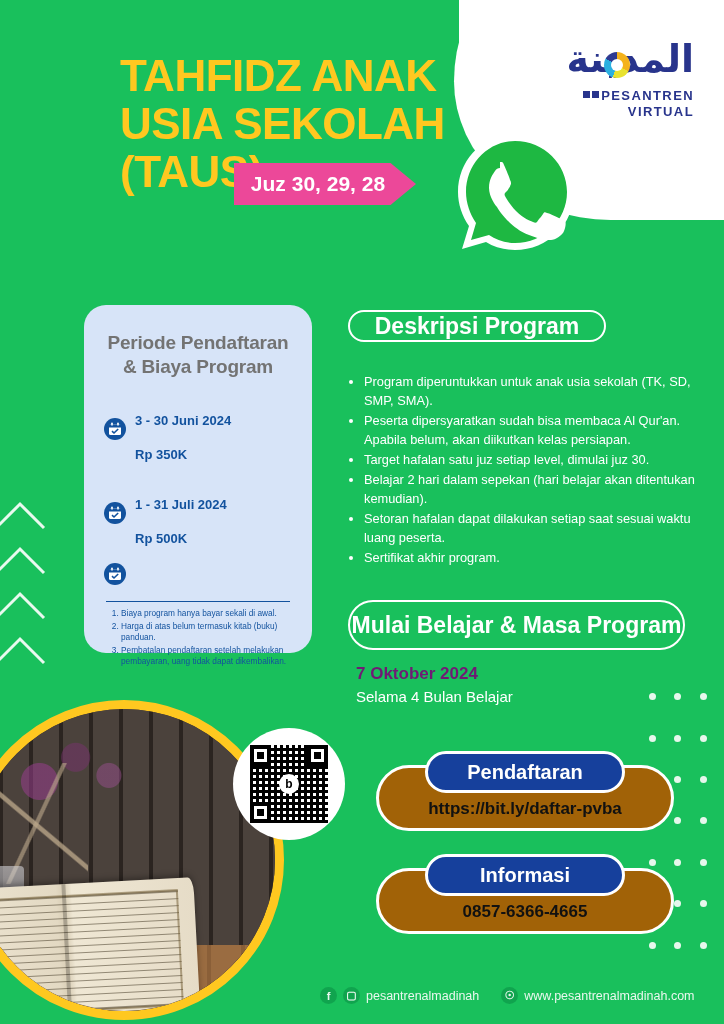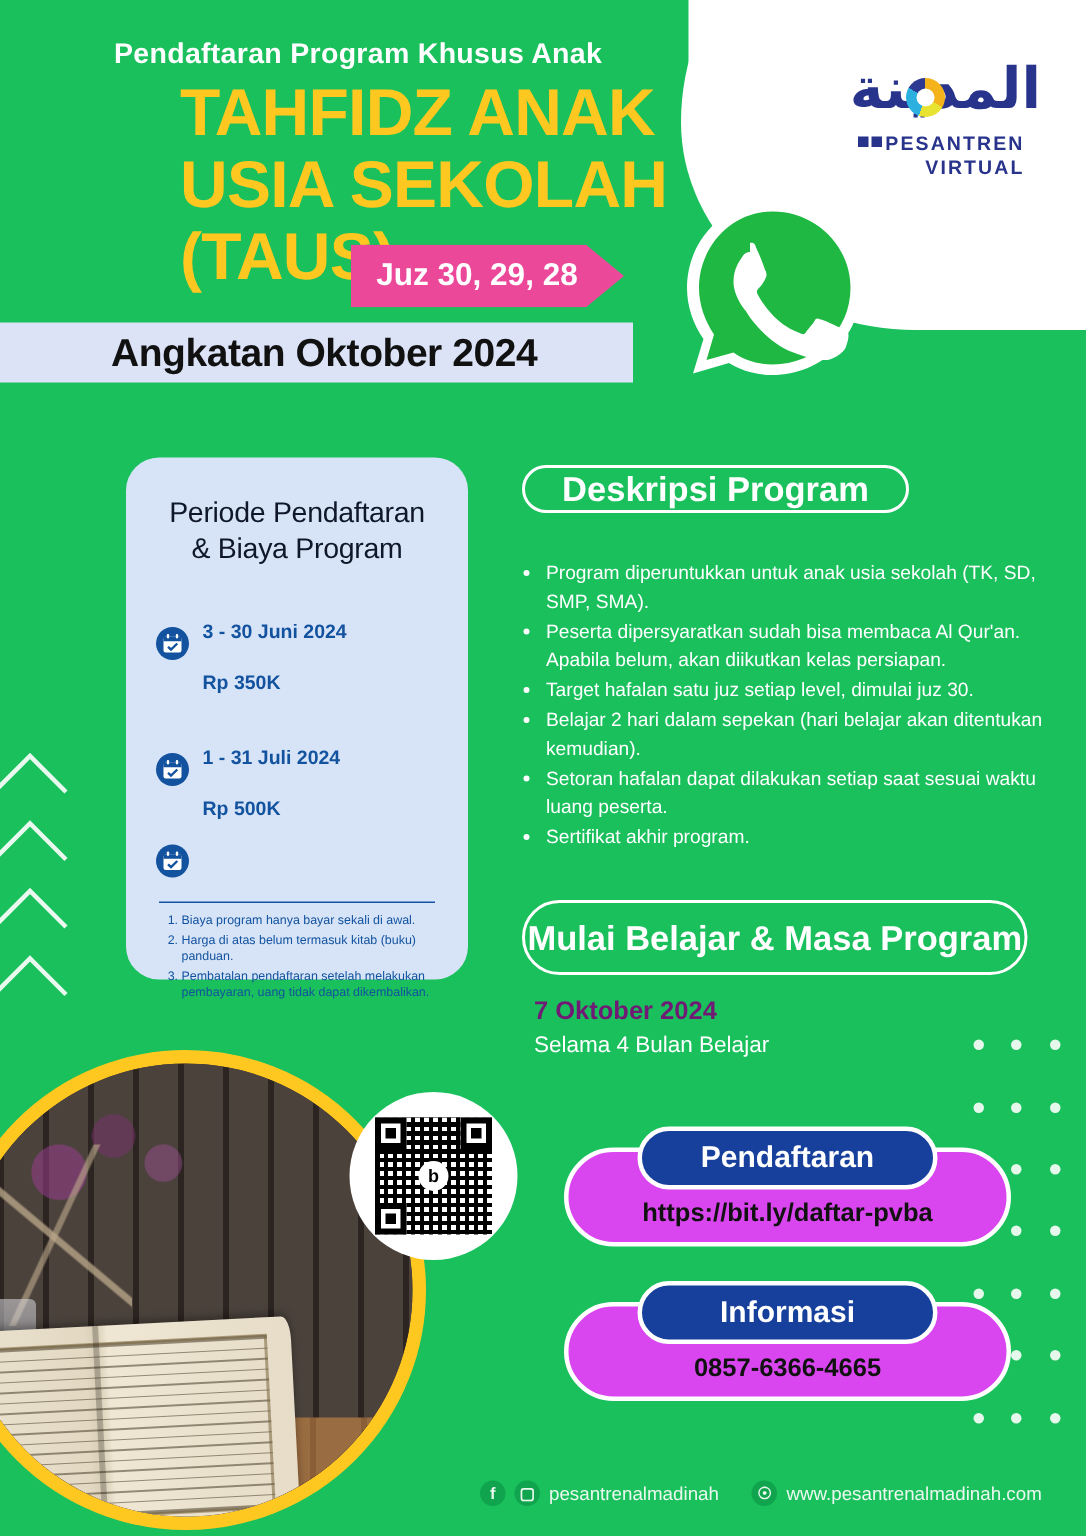--- a/index.html
+++ b/index.html
@@ -78,21 +78,21 @@
   .logo .ring{
     position:absolute;right:64px;top:14px;
     width:26px;height:26px;border-radius:50%;
     background:conic-gradient(#F4B21B 0deg 120deg,#E8E230 120deg 200deg,#2BB0E0 200deg 300deg,#2E3A91 300deg 360deg);
   }
   .logo .ring:after{
     content:"";position:absolute;left:7px;top:7px;
     width:12px;height:12px;border-radius:50%;background:#fff;
   }
   .logo .sub{
-    position:absolute;right:11px;top:50px;
+    position:absolute;right:0;top:50px;
     text-align:right;width:100%;
     font-size:13px;font-weight:bold;color:#28348C;
     letter-spacing:1.4px;line-height:16px;
   }
   .logo .sq{
     display:inline-block;width:7px;height:7px;background:#28348C;
     margin-right:2px;vertical-align:2px;
   }
 
   
@@ -108,22 +108,22 @@
   
   .card{
     position:absolute;left:84px;top:305px;
     width:228px;height:348px;
     background:#D7E4F8;
     border-radius:22px;
     padding:20px 16px 10px 16px;
   }
   .card h2{
     margin:6px 0 0 0;
-    font-size:19px;line-height:24px;font-weight:normal;
-    color:#0f172a;text-align:center;letter-spacing:-.2px;
+    font-size:19px;line-height:24px;font-weight:bold;
+    color:#737373;text-align:center;letter-spacing:-.2px;
     white-space:pre-line;
   }
   .period{
     display:flex;align-items:center;gap:9px;
     margin:16px 0 0 4px;
   }
   .cal{
     flex:0 0 auto;width:22px;height:22px;border-radius:50%;
     background:#12529E;position:relative;
   }
@@ -176,21 +176,21 @@
     grid-template-columns:repeat(3,1fr);
     grid-template-rows:repeat(7,1fr);
     align-items:center;justify-items:center;
   }
   .dots i{width:7px;height:7px;border-radius:50%;background:#E6F7EC;display:block;}
 
   
   .cta{position:absolute;}
   .cta .red{
     width:298px;height:66px;border-radius:34px;
-    background:#d946ef;border:3px solid #fff;
+    background:#a16207;border:3px solid #fff;
     display:flex;align-items:flex-end;justify-content:center;
     padding-bottom:9px;
     color:#111;font-size:17px;font-weight:bold;
   }
   .cta .blue{
     position:absolute;left:49px;top:-14px;
     width:200px;height:42px;border-radius:22px;
     background:#16409C;border:3px solid #fff;
     display:flex;align-items:center;justify-content:center;
     color:#fff;font-size:20px;font-weight:bold;
@@ -295,28 +295,24 @@
 
   <div class="logo">
     <div class="ar">المدينة</div>
     <div class="ring"></div>
     <div class="sub">
       <span class="sq"></span><span class="sq"></span><span>PESANTREN</span><br>
       <span>VIRTUAL</span>
     </div>
   </div>
 
-  <div class="kicker">Pendaftaran Program Khusus Anak</div>
   <div class="bigtitle">TAHFIDZ ANAK
 USIA SEKOLAH
 (TAUS)</div>
   <div class="juz-badge">Juz 30, 29, 28</div>
-  <div class="angkatan-bar">
-    <span>Angkatan Oktober 2024</span>
-  </div>
 
   <div class="wa">
     <svg width="130" height="136" viewBox="0 0 130 136">
       <path d="M63 6 C96 6 122 32 122 64 C122 96 96 122 63 122 C52 122 42 119 34 114 L10 121 L17 98 C10 88 6 76 6 64 C6 32 31 6 63 6 Z" fill="#ffffff"></path>
       <path d="M63 13 C92 13 115 36 115 64 C115 92 92 115 63 115 C53 115 44 112 37 107 L19 112 L24 95 C18 86 14 75 14 64 C14 36 36 13 63 13 Z" fill="#1EB842"></path>
       <path d="M48 40 c-2 0-4 1-5 3 c-2 3-6 8-6 17 c0 9 7 18 8 19 c1 2 13 21 32 28 c16 6 19 5 22 5 c4 0 12-5 13-9 c2-5 2-9 1-10 c-1-1-2-1-4-2 c-2-1-12-6-14-6 c-2-1-3-1-4 1 c-1 2-5 6-6 8 c-1 1-2 1-4 0 c-2-1-9-3-17-11 c-6-6-10-13-11-15 c-1-2 0-3 1-4 c1-1 2-2 3-4 c1-1 1-2 2-4 c0-1 0-3-1-4 c0-1-4-11-6-15 c-1-4-3-3-4-3 Z" fill="#ffffff"></path>
     </svg>
   </div>
 
   <div class="chev" style="top:500px">

